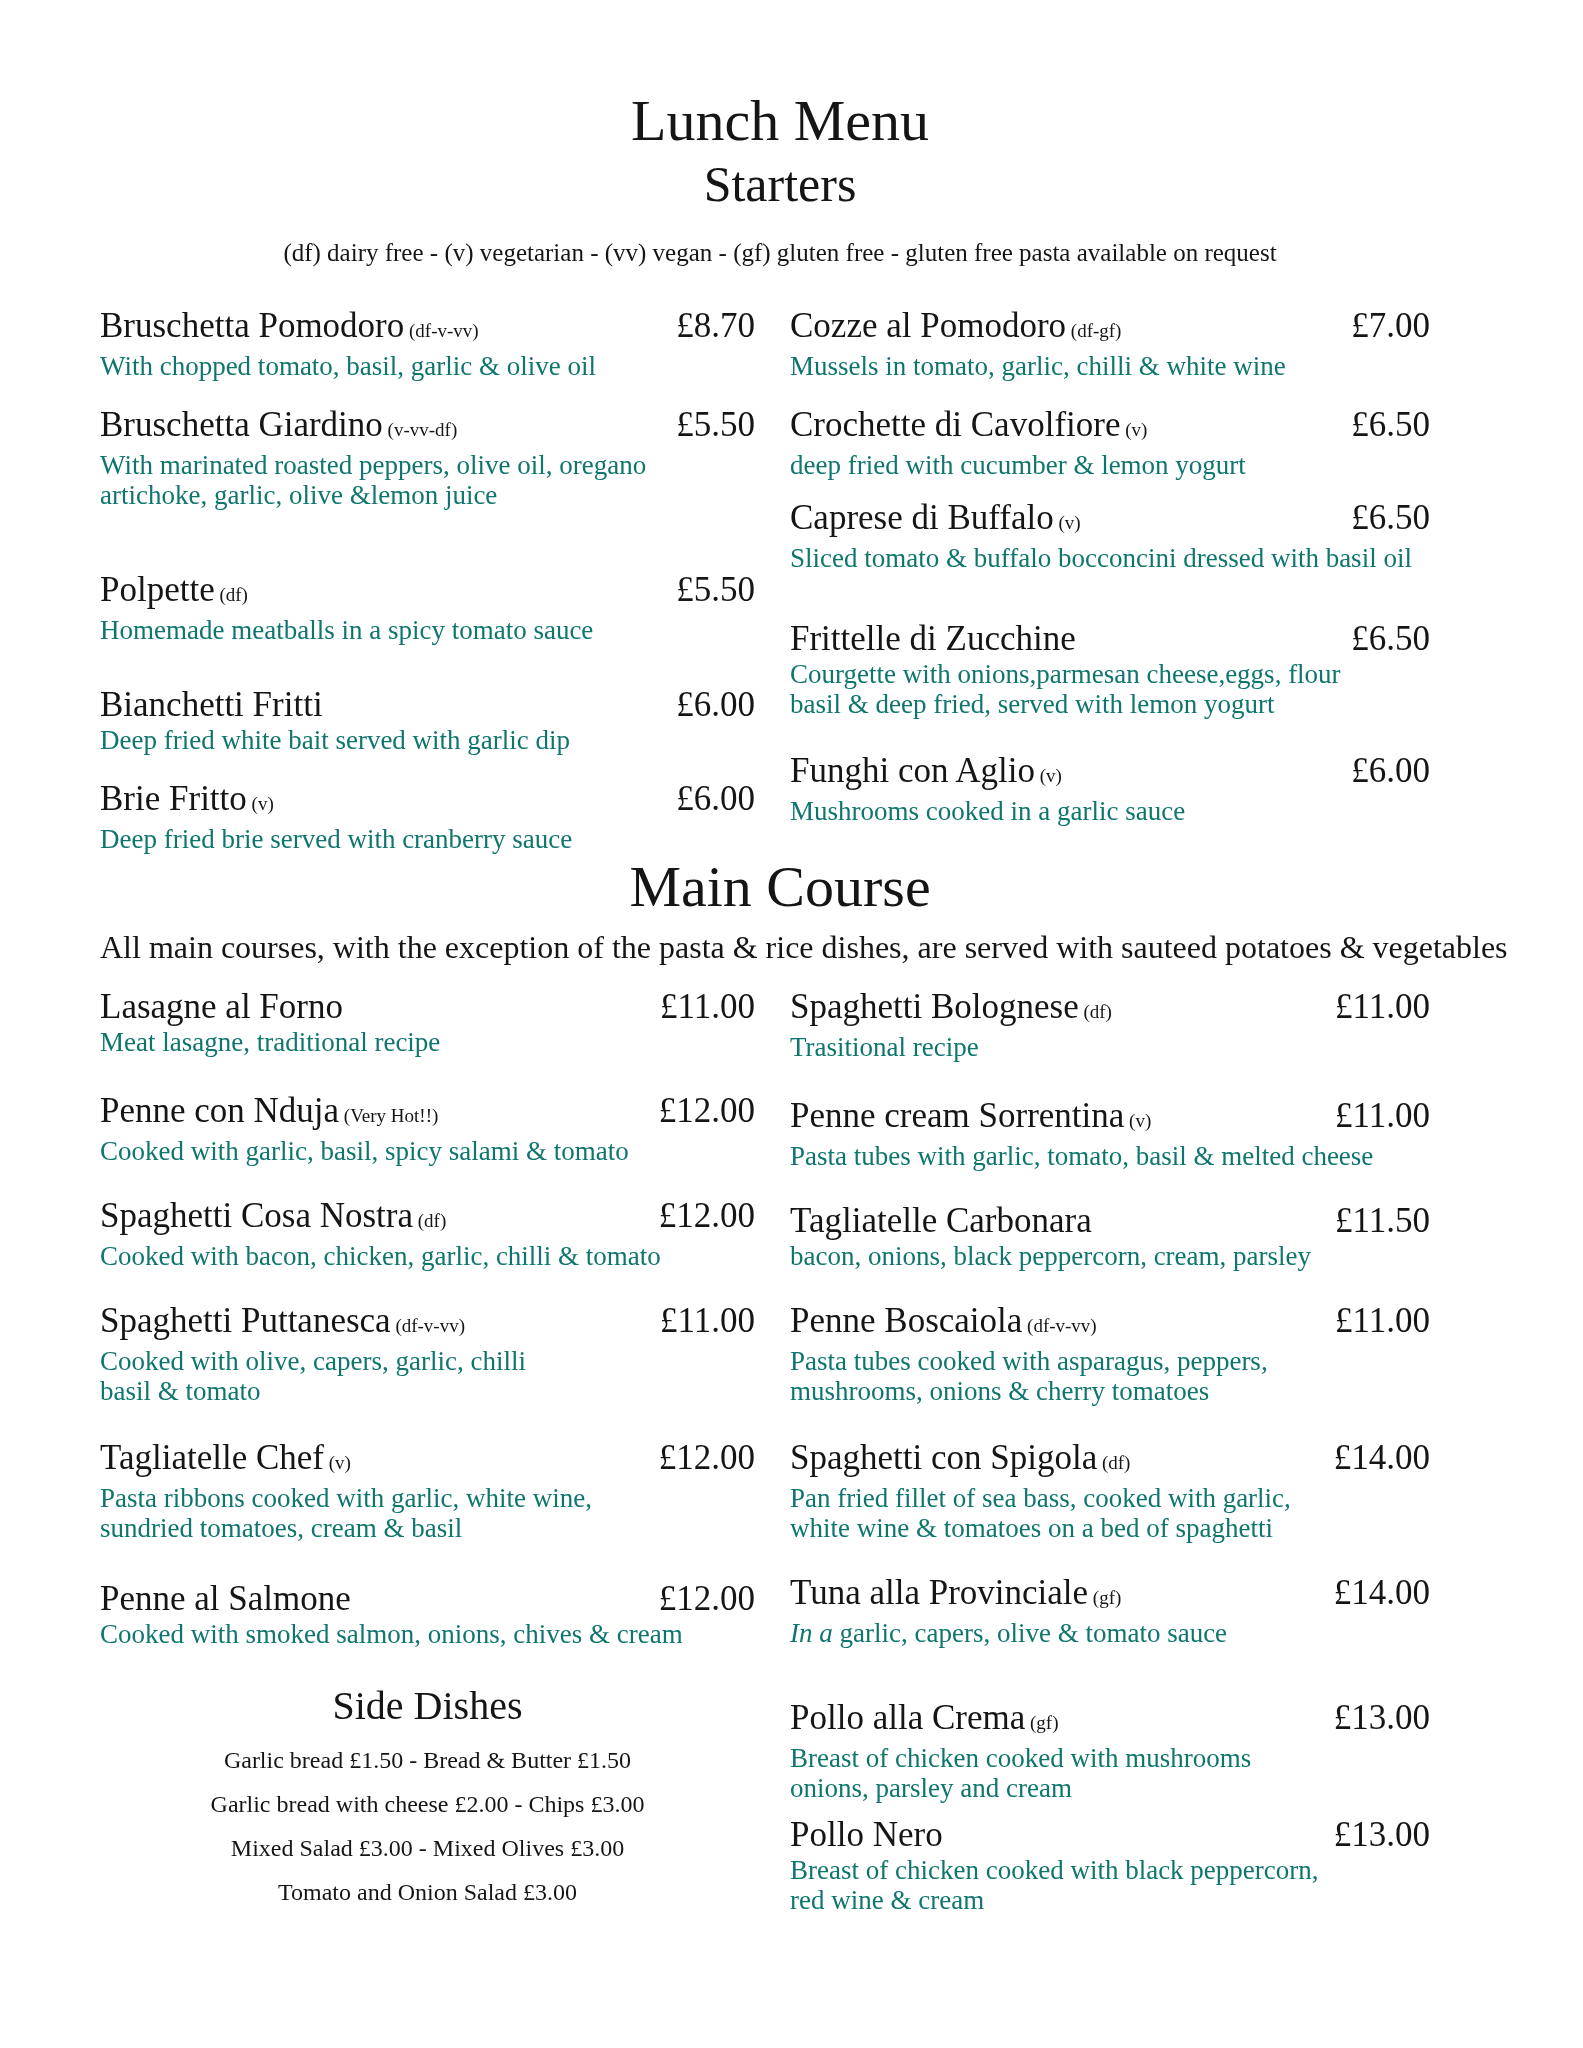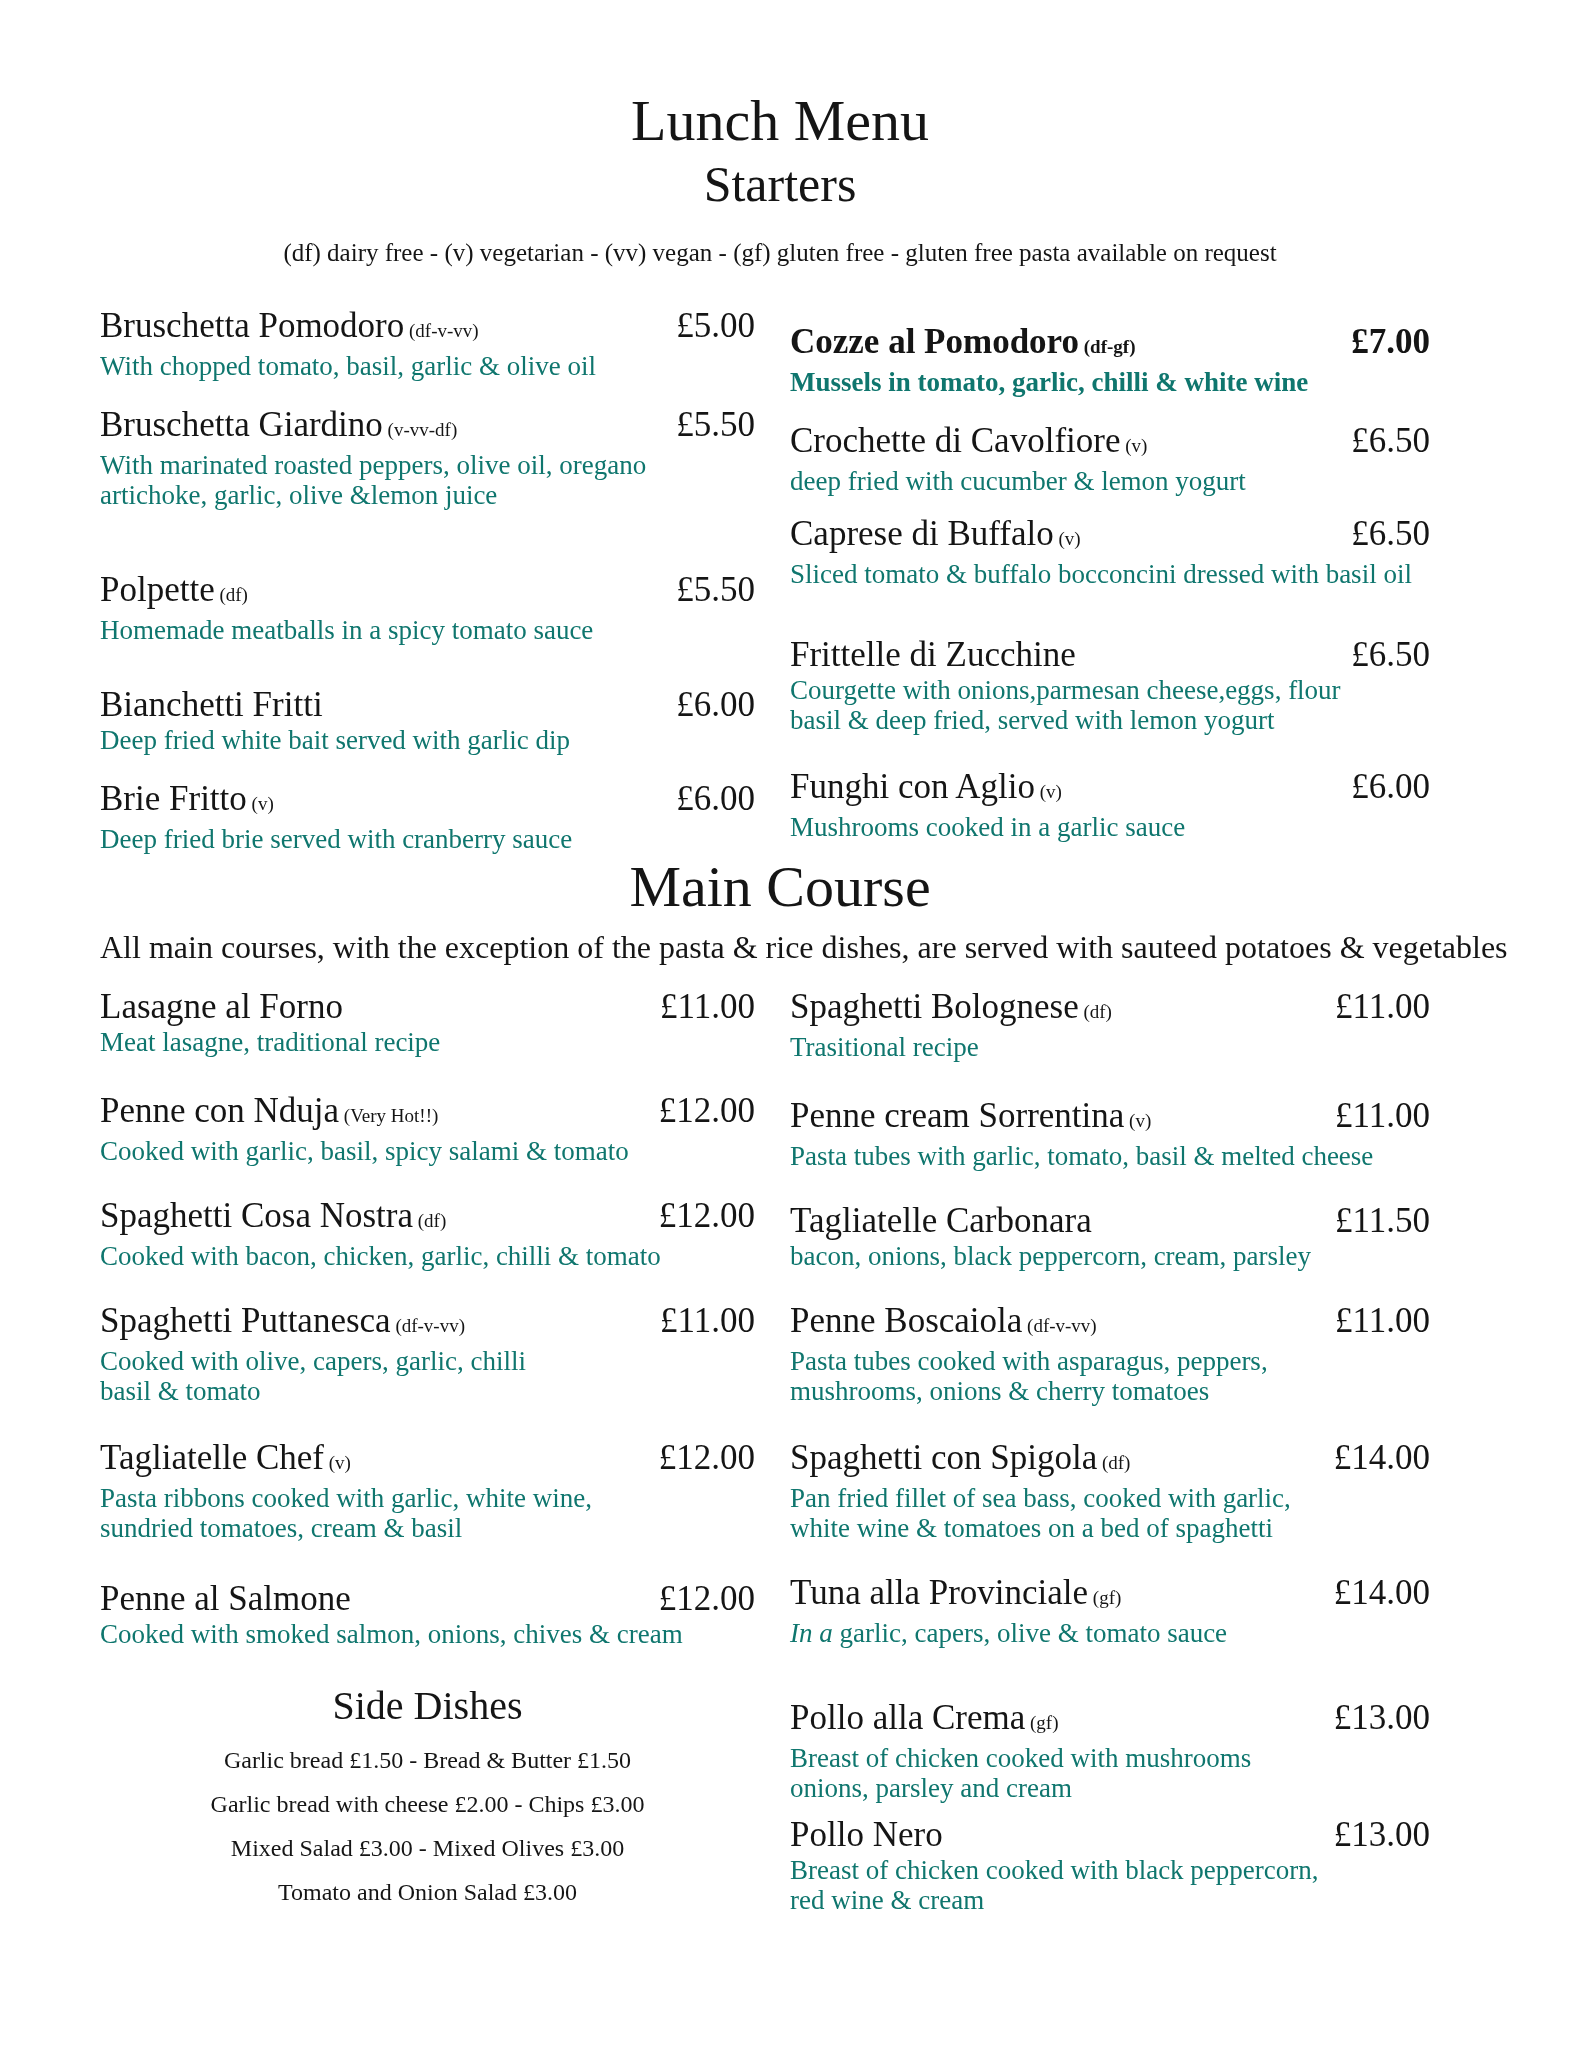--- a/index.html
+++ b/index.html
@@ -53,21 +53,21 @@
     <h1 class="title">Lunch Menu</h1>
     <h2 class="subtitle">Starters</h2>
     <div class="legend">(df) dairy free - (v) vegetarian - (vv) vegan - (gf) gluten free - gluten free pasta available on request</div>
   </div>
 
   <div class="cols">
     <div class="col col-l" id="starters-left">
   <div class="item" style="margin-top: 0px;">
     <div class="item-head">
       <span class="item-title"><span class="nm">Bruschetta Pomodoro</span><span class="tag"> (df-v-vv)</span></span>
-      <span class="price">£5.00</span>
+      <span class="price">£8.70</span>
     </div>
     <div class="desc">
             <div class="desc-line">With chopped tomato, basil, garlic &amp; olive oil</div>
           </div>
   </div>
 
   <div class="item" style="margin-top: 24px;">
     <div class="item-head">
       <span class="item-title"><span class="nm">Bruschetta Giardino</span><span class="tag"> (v-vv-df)</span></span>
       <span class="price">£5.50</span>
@@ -102,21 +102,21 @@
     <div class="item-head">
       <span class="item-title"><span class="nm">Brie Fritto</span><span class="tag"> (v)</span></span>
       <span class="price">£6.00</span>
     </div>
     <div class="desc">
             <div class="desc-line">Deep fried brie served with cranberry sauce</div>
           </div>
   </div>
 </div>
     <div class="col col-r" id="starters-right">
-  <div class="item" style="margin-top: 16px; font-weight: bold;">
+  <div class="item" style="margin-top: 0px;">
     <div class="item-head">
       <span class="item-title"><span class="nm">Cozze al Pomodoro</span><span class="tag"> (df-gf)</span></span>
       <span class="price">£7.00</span>
     </div>
     <div class="desc">
             <div class="desc-line">Mussels in tomato, garlic, chilli &amp; white wine</div>
           </div>
   </div>
 
   <div class="item" style="margin-top: 24px;">

